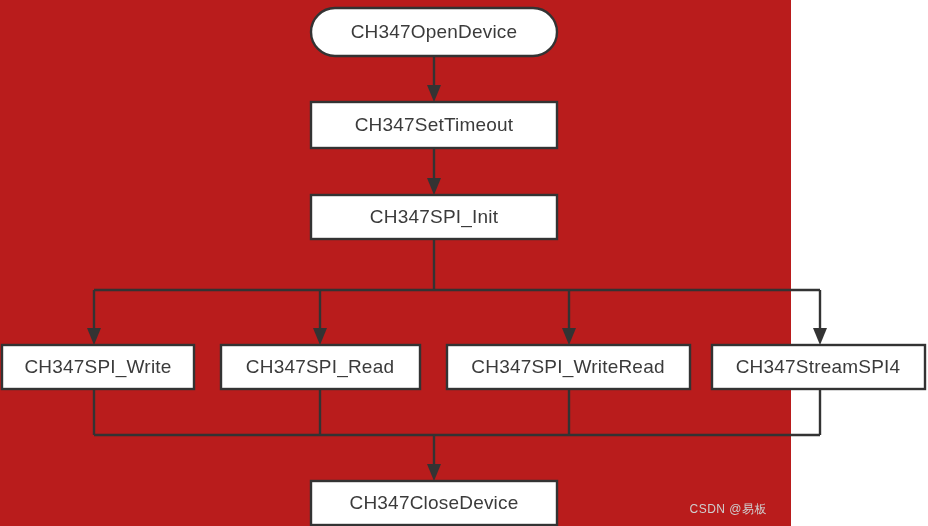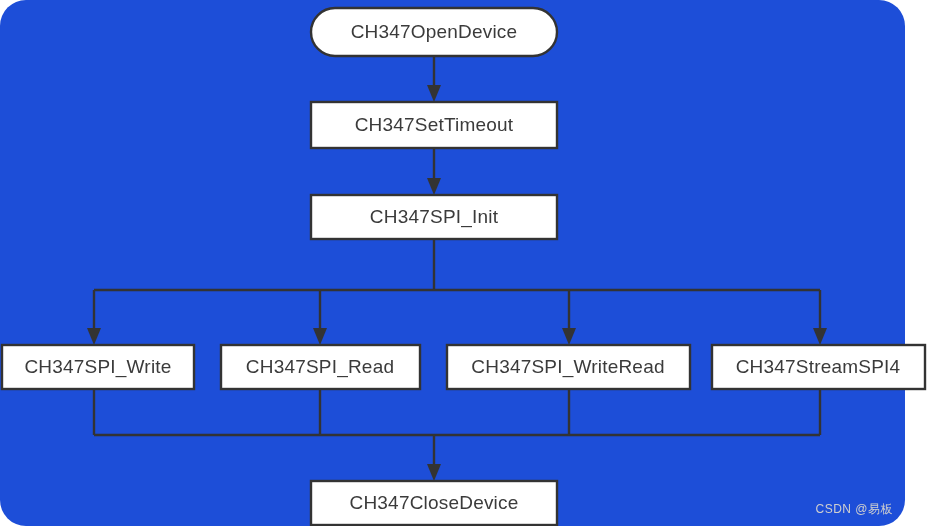--- a/index.html
+++ b/index.html
@@ -8,24 +8,23 @@
     background: #ffffff;
   }
   body {
     width: 928px;
     height: 526px;
     font-family: "Liberation Sans", sans-serif;
     overflow: hidden;
   }
   #flow-root {
     position: relative;
-    width: 905px;
+    width: 791px;
     height: 526px;
-    background: #1d4ed8;
-    border-radius: 26px;
+    background: #b91c1c;
   }
   svg#flowchart {
     display: block;
     width: 928px;
     height: 526px;
   }
   .node-shape {
     fill: #ffffff;
     stroke: #333333;
     stroke-width: 2.4;
@@ -44,21 +43,21 @@
     fill: none;
     stroke-linecap: butt;
     stroke-linejoin: miter;
   }
   .edge-arrow {
     fill: #333333;
     stroke: none;
   }
   .watermark {
     position: absolute;
-    right: 12px;
+    right: 24px;
     bottom: 8px;
     font-family: "Liberation Sans", sans-serif;
     font-size: 12px;
     color: #cfcfcf;
     letter-spacing: 0.5px;
     user-select: none;
   }
 </style>
 </head>
 <body>

